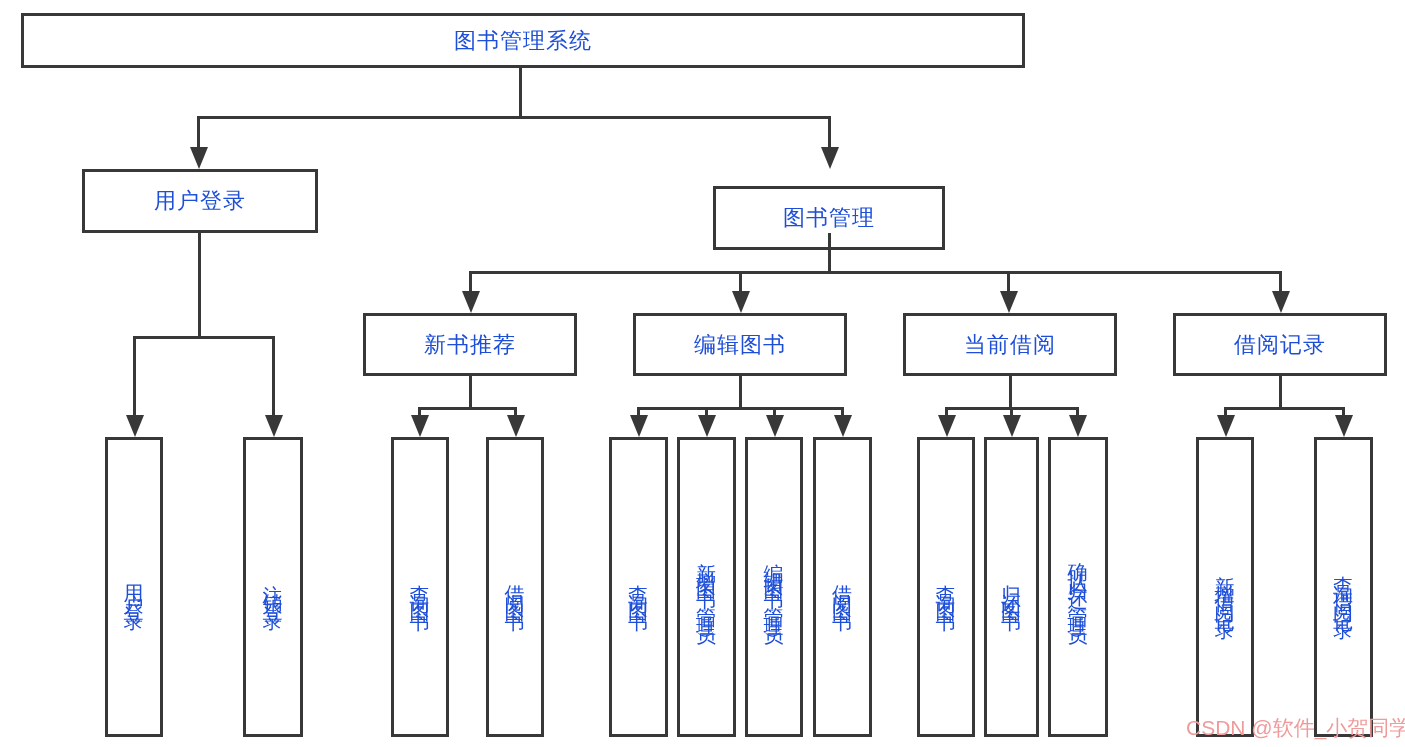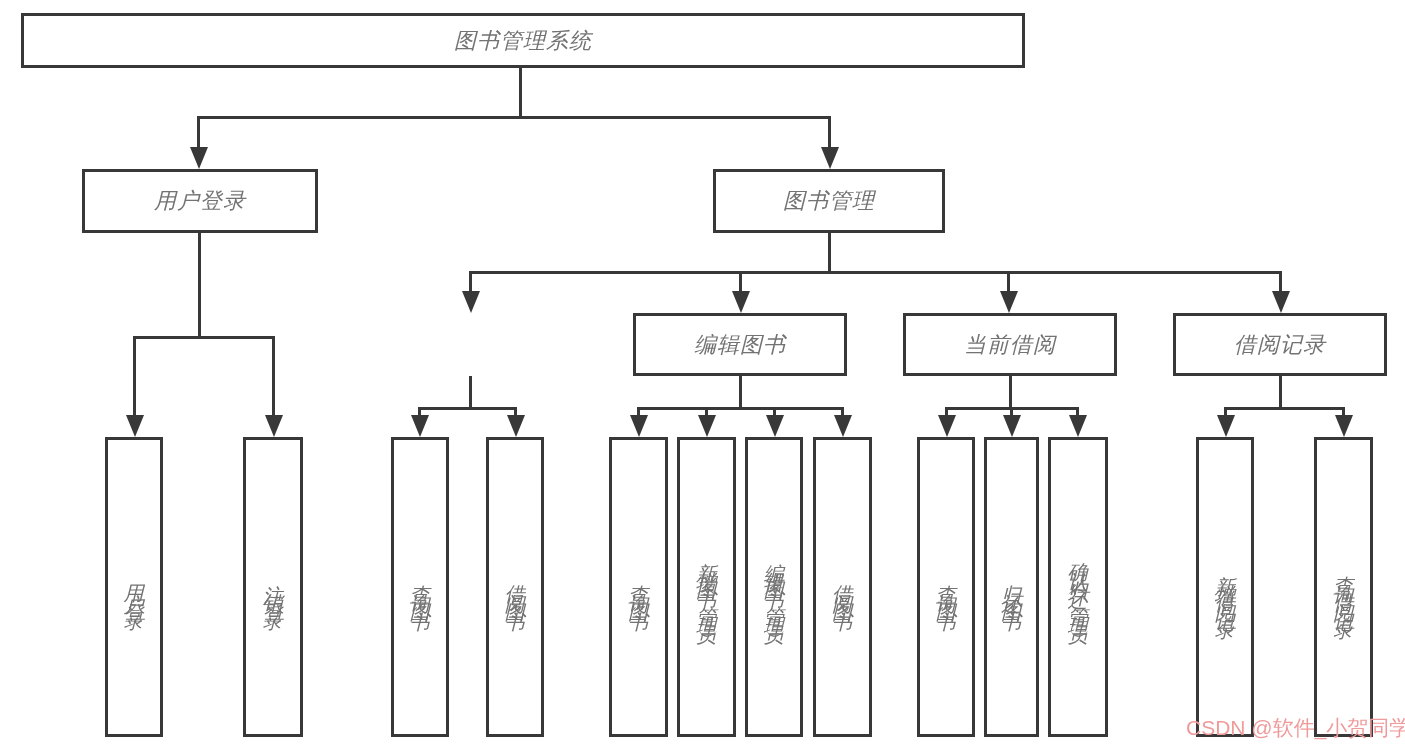--- a/index.html
+++ b/index.html
@@ -15,24 +15,23 @@
     position:absolute;
     box-sizing:border-box;
     border:3px solid #383838;
     background:#ffffff;
     display:flex;
     align-items:center;
     justify-content:center;
   }
   .node .lbl{
     font-size:22px;
-    color:#737373;
+    color:#1d4ed8;
     letter-spacing:1px;
     white-space:nowrap;
-    font-style:italic;
   }
   .leaf .lbl{
     writing-mode:vertical-lr;
     text-orientation:mixed;
     font-size:20px;
     letter-spacing:9px;
     line-height:1;
   }
   .hline,.vline{
     position:absolute;
@@ -68,21 +67,21 @@
   <div class="vline" style="left:519px;top:68px;height:51px;"></div>
   <div class="hline" style="left:197px;top:116px;width:634px;"></div>
   <div class="vline" style="left:197px;top:116px;height:33px;"></div>
   <div class="arrowhead" style="left:190px;top:147px;"></div>
   <div class="vline" style="left:828px;top:116px;height:33px;"></div>
   <div class="arrowhead" style="left:821px;top:147px;"></div>
 
   <div class="node" style="left:82px;top:169px;width:236px;height:64px;">
     <span class="lbl">用户登录</span>
   </div>
-  <div class="node" style="left:713px;top:169px;width:232px;height:64px;">
+  <div class="node" style="left:713px;top:186px;width:232px;height:64px;">
     <span class="lbl">图书管理</span>
   </div>
 
   <div class="vline" style="left:198px;top:233px;height:106px;"></div>
   <div class="hline" style="left:133px;top:336px;width:142px;"></div>
   <div class="vline" style="left:133px;top:336px;height:81px;"></div>
   <div class="arrowhead" style="left:126px;top:415px;"></div>
   <div class="vline" style="left:272px;top:336px;height:81px;"></div>
   <div class="arrowhead" style="left:265px;top:415px;"></div>
 
@@ -90,20 +89,23 @@
   <div class="hline" style="left:469px;top:271px;width:813px;"></div>
   <div class="vline" style="left:469px;top:271px;height:22px;"></div>
   <div class="arrowhead" style="left:462px;top:291px;"></div>
   <div class="vline" style="left:739px;top:271px;height:22px;"></div>
   <div class="arrowhead" style="left:732px;top:291px;"></div>
   <div class="vline" style="left:1007px;top:271px;height:22px;"></div>
   <div class="arrowhead" style="left:1000px;top:291px;"></div>
   <div class="vline" style="left:1279px;top:271px;height:22px;"></div>
   <div class="arrowhead" style="left:1272px;top:291px;"></div>
 
+  <div class="node" style="left:363px;top:313px;width:214px;height:63px;">
+    <span class="lbl">新书推荐</span>
+  </div>
   <div class="node" style="left:633px;top:313px;width:214px;height:63px;">
     <span class="lbl">编辑图书</span>
   </div>
   <div class="node" style="left:1173px;top:313px;width:214px;height:63px;">
     <span class="lbl">借阅记录</span>
   </div>
   <div class="node" style="left:903px;top:313px;width:214px;height:63px;">
     <span class="lbl">当前借阅</span>
   </div>
 

